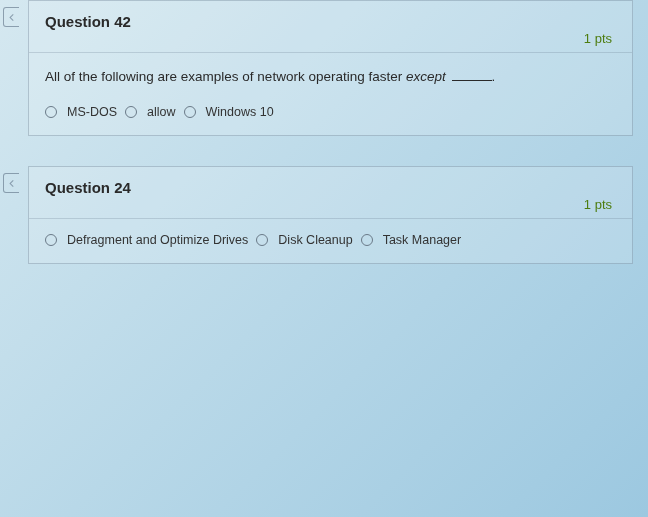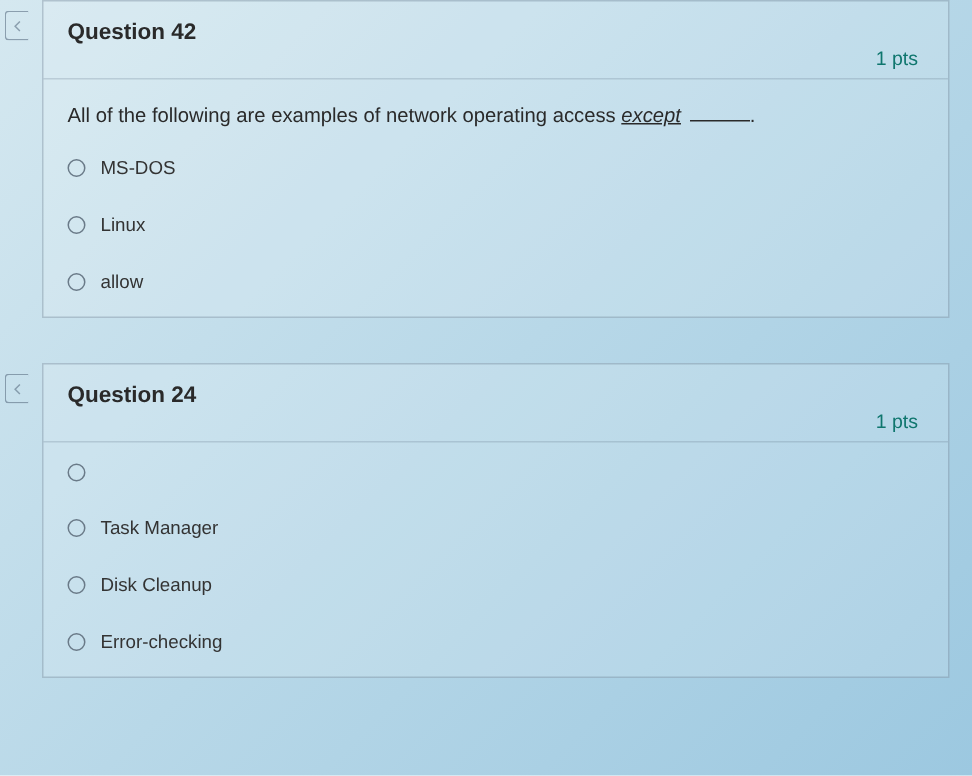--- a/index.html
+++ b/index.html
@@ -32,49 +32,48 @@
       padding: 12px 16px 6px 16px;
       border-bottom: 1px solid rgba(100, 120, 140, 0.25);
     }
     .question-title {
       font-size: 15px;
       font-weight: 600;
       color: #2a2a2a;
     }
     .question-points {
       font-size: 13px;
-      color: #0f766e;
+      color: #4d7c0f;
       margin-top: 18px;
       margin-right: 4px;
     }
     .question-body {
       padding: 14px 16px 16px 16px;
     }
     .question-prompt {
       font-size: 13.5px;
       color: #2a2a2a;
       line-height: 1.5;
       margin-bottom: 18px;
     }
     .question-prompt em {
       font-style: italic;
-      text-decoration: underline;
     }
     .blank-line {
       display: inline-block;
       border-bottom: 1px solid #2a2a2a;
       width: 40px;
       margin-left: 2px;
       vertical-align: baseline;
       height: 0.9em;
     }
     .options {
       display: flex;
-      flex-direction: column;
-      gap: 24px;
+      flex-direction: row;
+      gap: 8px;
     }
     .option {
       display: flex;
       align-items: center;
       gap: 10px;
       font-size: 12.5px;
       color: #333;
       cursor: pointer;
     }
     .radio {
@@ -113,59 +112,56 @@
 <div class="page">
 
   <div class="question-card">
     <div class="side-marker"></div>
     <div class="question-header">
       <div class="question-title">Question 42</div>
       <div class="question-points">1 pts</div>
     </div>
     <div class="question-body">
       <div class="question-prompt">
-        <span>All of the following are examples of network operating access </span><em>except</em> <span class="blank-line"></span>.
+        <span>All of the following are examples of network operating faster </span><em>except</em> <span class="blank-line"></span>.
       </div>
       <div class="options">
         <label class="option">
           <span class="radio"></span>
           <span>MS-DOS</span>
         </label>
         <label class="option">
           <span class="radio"></span>
-          <span>Linux</span>
+          <span>allow</span>
         </label>
         <label class="option">
           <span class="radio"></span>
-          <span>allow</span>
+          <span>Windows 10</span>
         </label>
       </div>
     </div>
   </div>
 
   <div class="question-card">
     <div class="side-marker"></div>
     <div class="question-header">
       <div class="question-title">Question 24</div>
       <div class="question-points">1 pts</div>
     </div>
     <div class="question-body">
       <div class="options">
         <label class="option">
           <span class="radio"></span>
-        </label>
-        <label class="option">
-          <span class="radio"></span>
-          <span>Task Manager</span>
+          <span>Defragment and Optimize Drives</span>
         </label>
         <label class="option">
           <span class="radio"></span>
           <span>Disk Cleanup</span>
         </label>
         <label class="option">
           <span class="radio"></span>
-          <span>Error-checking</span>
+          <span>Task Manager</span>
         </label>
       </div>
     </div>
   </div>
 
 </div>
 
 </body></html>

